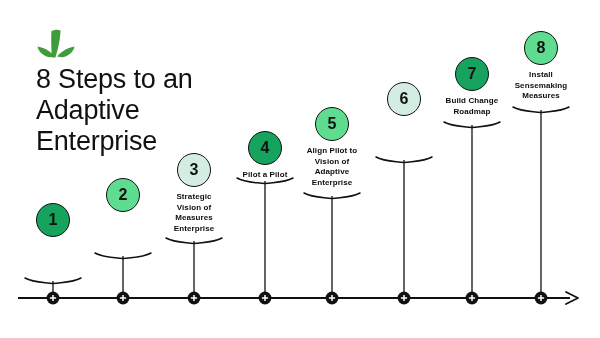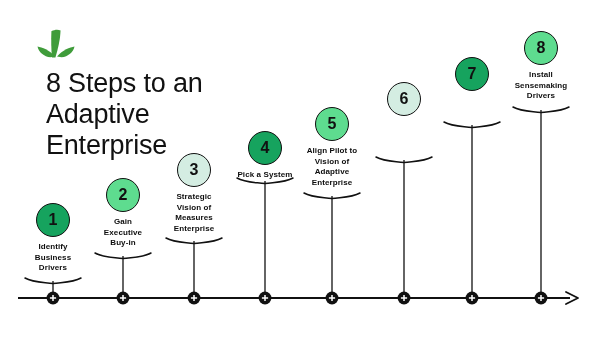--- a/index.html
+++ b/index.html
@@ -37,21 +37,21 @@
     margin-bottom: 6px;
   }
   #page-title {
     font-family: "Liberation Sans", sans-serif;
     font-size: 27px;
     line-height: 31px;
     font-weight: 300;
     color: #111111;
     letter-spacing: -0.2px;
     white-space: pre-line;
-    margin: 10px;
+    margin: 0;
   }
 
   
   #timeline-svg {
     position: absolute;
     left: 0;
     top: 0;
     width: 600px;
     height: 338px;
   }
@@ -172,69 +172,65 @@
           <line x1="541" y1="294.9" x2="541" y2="301.1" stroke="#ffffff" stroke-width="1.5"></line>
         </g>
       </g>
   </svg>
 
   <div id="steps-layer">
       <div class="step" style="left: 53px; top: 203px;">
         <div class="step-circle" style="background: rgb(22, 163, 94);">
           <span class="step-num">1</span>
         </div>
-        <div class="step-label">Identify
-Business
-Drivers</div>
       </div>
       <div class="step" style="left: 123px; top: 178px;">
         <div class="step-circle" style="background: rgb(94, 220, 143);">
           <span class="step-num">2</span>
         </div>
-        <div class="step-label">Gain
-Executive
-Buy-in</div>
       </div>
       <div class="step" style="left: 194px; top: 153px;">
         <div class="step-circle" style="background: rgb(212, 237, 226);">
           <span class="step-num">3</span>
         </div>
         <div class="step-label">Strategic
 Vision of
 Measures
 Enterprise</div>
       </div>
       <div class="step" style="left: 265px; top: 131px;">
         <div class="step-circle" style="background: rgb(22, 163, 94);">
           <span class="step-num">4</span>
         </div>
-        <div class="step-label">Pick a System</div>
+        <div class="step-label">Pilot a Pilot</div>
       </div>
       <div class="step" style="left: 332px; top: 107px;">
         <div class="step-circle" style="background: rgb(94, 220, 143);">
           <span class="step-num">5</span>
         </div>
         <div class="step-label">Align Pilot to
 Vision of
 Adaptive
 Enterprise</div>
       </div>
       <div class="step" style="left: 404px; top: 82px;">
         <div class="step-circle" style="background: rgb(212, 237, 226);">
           <span class="step-num">6</span>
         </div>
       </div>
       <div class="step" style="left: 472px; top: 57px;">
         <div class="step-circle" style="background: rgb(22, 163, 94);">
           <span class="step-num">7</span>
         </div>
+        <div class="step-label">Build Change
+Roadmap</div>
       </div>
       <div class="step" style="left: 541px; top: 31px;">
         <div class="step-circle" style="background: rgb(94, 220, 143);">
           <span class="step-num">8</span>
         </div>
         <div class="step-label">Install
 Sensemaking
-Drivers</div>
+Measures</div>
       </div>
     </div>
 
 </div>
 
 </body></html>

